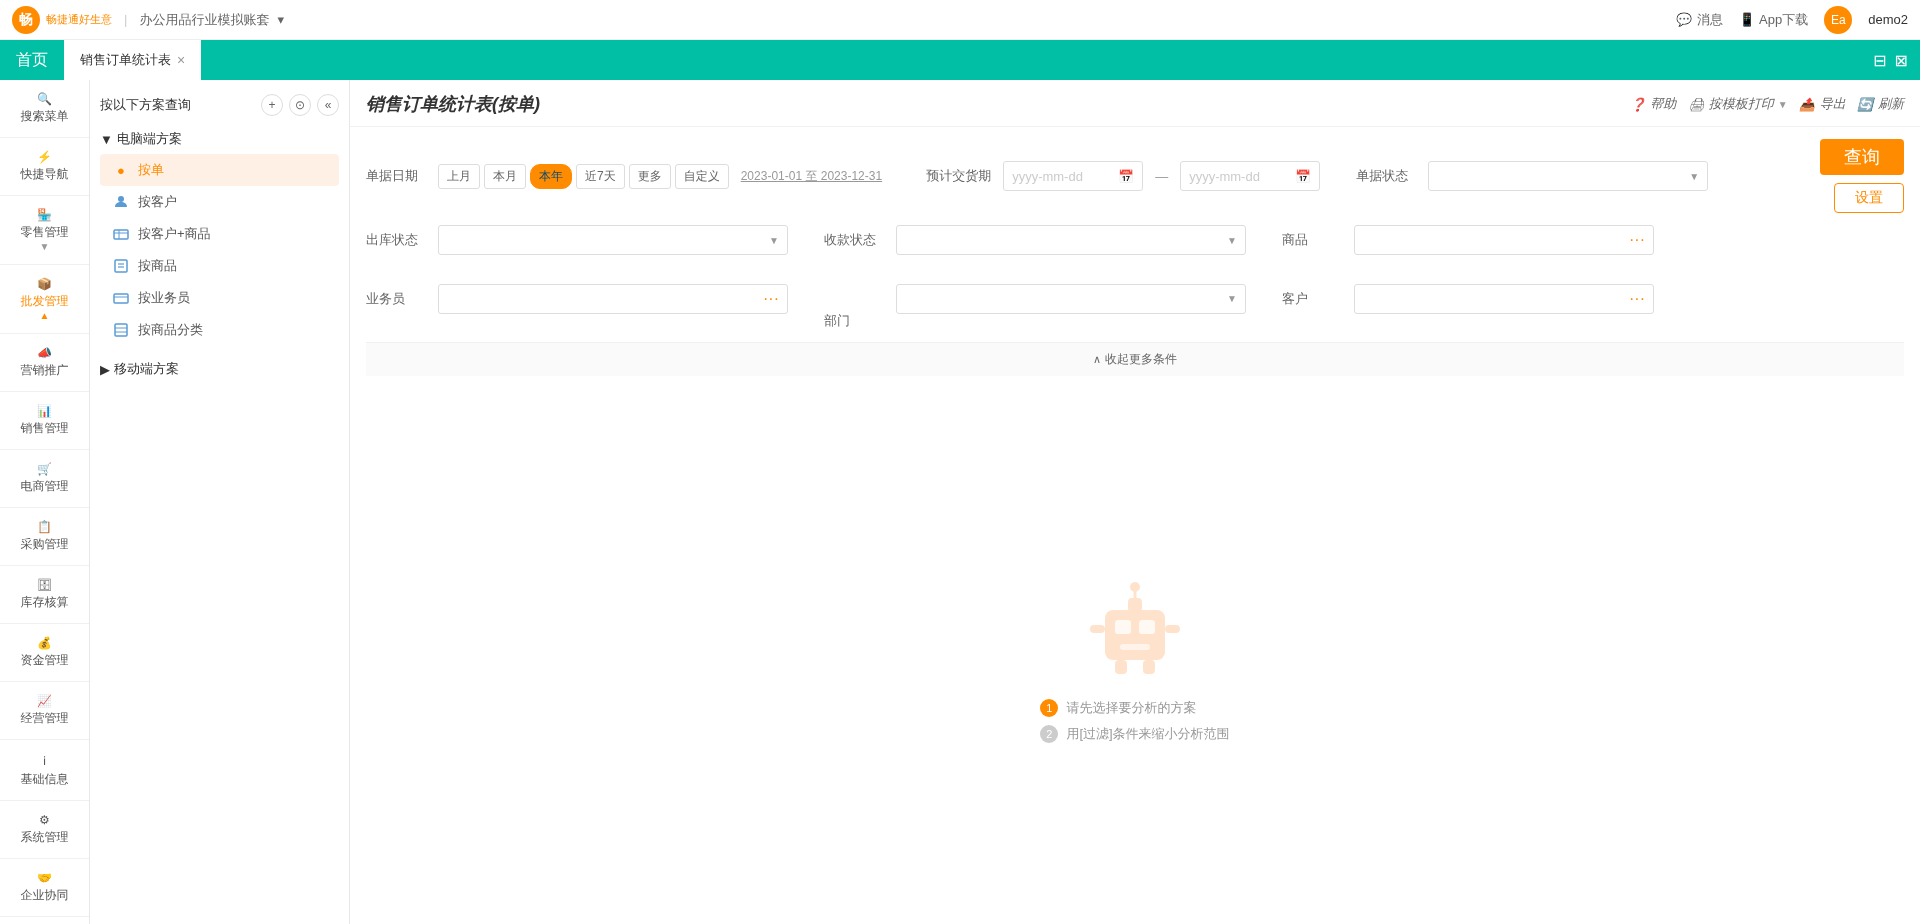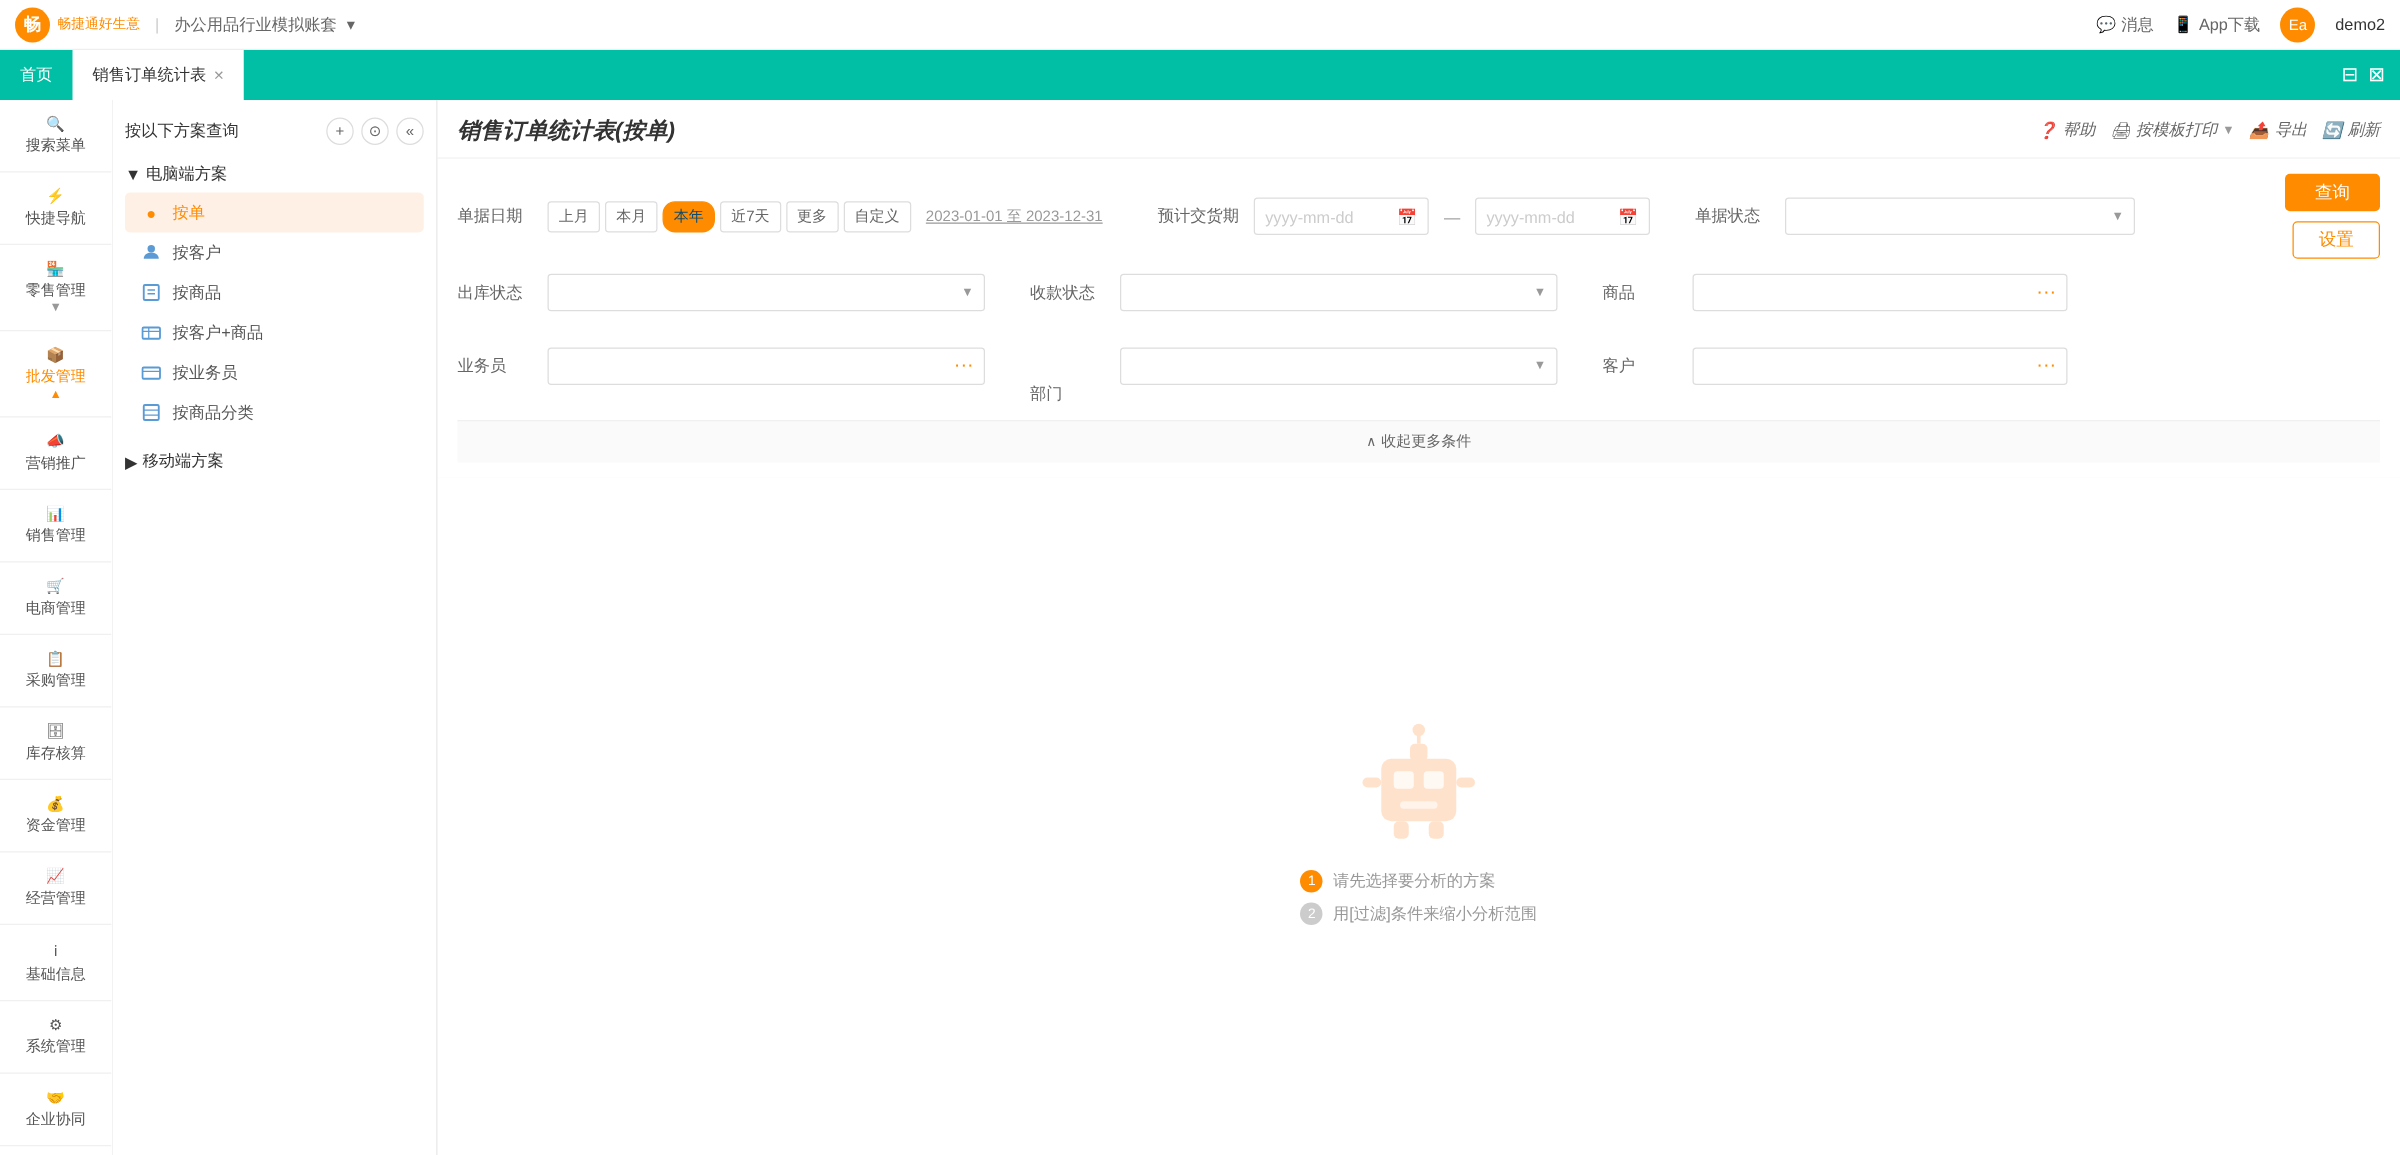--- a/index.html
+++ b/index.html
@@ -12,21 +12,21 @@
     .logo-icon { width: 28px; height: 28px; background: #ff8c00; border-radius: 50%; display: flex; align-items: center; justify-content: center; color: white; font-size: 14px; font-weight: bold; }
     .logo-text { font-size: 11px; color: #ff8c00; line-height: 1.2; }
     .topbar-title { font-size: 13px; color: #666; }
     .topbar-dropdown { font-size: 13px; color: #666; cursor: pointer; }
     .topbar-right { display: flex; align-items: center; gap: 16px; }
     .topbar-action { display: flex; align-items: center; gap: 4px; color: #666; font-size: 13px; cursor: pointer; }
     .user-avatar { width: 28px; height: 28px; border-radius: 50%; background: #ff8c00; display: flex; align-items: center; justify-content: center; color: white; font-size: 12px; }
 
     
     .tabbar { height: 40px; background: #00bfa5; display: flex; align-items: center; padding: 0 0 0 0; }
-    .tab-home { padding: 0 16px; height: 100%; display: flex; align-items: center; color: white; font-size: 13px; cursor: pointer; }
+    .tab-home { padding: 0 16px; height: 100%; display: flex; align-items: center; color: white; font-size: 16px; cursor: pointer; }
     .tab-active { background: white; color: #333; height: 100%; display: flex; align-items: center; padding: 0 16px; font-size: 13px; cursor: pointer; gap: 6px; }
     .tab-close { color: #999; font-size: 14px; cursor: pointer; }
     .tabbar-right { margin-left: auto; display: flex; align-items: center; gap: 8px; padding-right: 12px; }
     .tabbar-icon { color: white; font-size: 16px; cursor: pointer; }
 
     
     .main-layout { display: flex; flex: 1; overflow: hidden; }
 
     
     .sidebar { width: 90px; background: #fff; border-right: 1px solid #e8e8e8; display: flex; flex-direction: column; overflow-y: auto; }
@@ -71,21 +71,21 @@
     .date-group { display: flex; align-items: center; gap: 4px; }
     .date-btn { padding: 3px 8px; font-size: 12px; border: 1px solid #ddd; border-radius: 3px; cursor: pointer; color: #666; background: white; }
     .date-btn.active { background: #ff8c00; color: #0c4a6e; border-color: #ff8c00; border-radius: 10px; }
     .date-range { font-size: 12px; color: #999; text-decoration: underline; }
     .filter-select { min-width: 180px; height: 30px; border: 1px solid #ddd; border-radius: 3px; padding: 0 8px; font-size: 13px; color: #999; display: flex; align-items: center; justify-content: space-between; cursor: pointer; background: white; }
     .filter-select-wide { min-width: 280px; }
     .date-input { width: 140px; height: 30px; border: 1px solid #ddd; border-radius: 3px; padding: 0 8px; font-size: 13px; color: #ccc; display: flex; align-items: center; gap: 4px; background: white; }
     .date-separator { color: #999; }
     .filter-dots { color: #ff8c00; font-size: 16px; cursor: pointer; margin-left: 4px; }
 
-    .query-btn { background: #ff8c00; color: white; border: none; border-radius: 4px; padding: 6px 24px; font-size: 14px; cursor: pointer; }
+    .query-btn { background: #ff8c00; color: white; border: none; border-radius: 4px; padding: 6px 24px; font-size: 18px; cursor: pointer; }
     .setting-btn { background: white; color: #ff8c00; border: 1px solid #ff8c00; border-radius: 4px; padding: 5px 20px; font-size: 14px; cursor: pointer; margin-top: 4px; }
     .btn-group { display: flex; flex-direction: column; align-items: flex-end; gap: 4px; }
 
     .collapse-bar { display: flex; align-items: center; justify-content: center; padding: 8px 0; border-top: 1px solid #f0f0f0; cursor: pointer; gap: 4px; color: #666; font-size: 12px; background: #fafafa; }
 
     
     .empty-state { flex: 1; display: flex; flex-direction: column; align-items: center; justify-content: center; background: #fff; gap: 16px; }
     .empty-steps { display: flex; flex-direction: column; gap: 8px; }
     .empty-step { display: flex; align-items: center; gap: 8px; font-size: 13px; color: #999; }
     .step-num { width: 18px; height: 18px; border-radius: 50%; background: #ccc; color: white; display: flex; align-items: center; justify-content: center; font-size: 11px; }
@@ -232,36 +232,36 @@
               <svg width="16" height="16" viewBox="0 0 16 16">
                   <circle cx="8" cy="5" r="3" fill="#5b9bd5"></circle>
                   <path d="M2 13c0-3.3 2.7-5 6-5s6 1.7 6 5" fill="#5b9bd5"></path>
                 </svg>
             </span>
             <span>按客户</span>
           </div>
           <div class="scheme-item">
             <span class="scheme-item-icon blue">
               <svg width="16" height="16" viewBox="0 0 16 16">
+                  <rect x="1" y="4" width="14" height="9" rx="1" fill="none" stroke="#5b9bd5" stroke-width="1.5"></rect>
+                  <line x1="1" y1="7" x2="15" y2="7" stroke="#5b9bd5" stroke-width="1"></line>
+                  <line x1="6" y1="4" x2="6" y2="13" stroke="#5b9bd5" stroke-width="1"></line>
+                </svg>
+            </span>
+            <span>按客户+商品</span>
+          </div>
+          <div class="scheme-item">
+            <span class="scheme-item-icon blue">
+              <svg width="16" height="16" viewBox="0 0 16 16">
                   <rect x="2" y="2" width="12" height="12" rx="1" fill="none" stroke="#5b9bd5" stroke-width="1.5"></rect>
                   <line x1="5" y1="6" x2="11" y2="6" stroke="#5b9bd5" stroke-width="1.2"></line>
                   <line x1="5" y1="9" x2="11" y2="9" stroke="#5b9bd5" stroke-width="1.2"></line>
                 </svg>
             </span>
             <span>按商品</span>
-          </div>
-          <div class="scheme-item">
-            <span class="scheme-item-icon blue">
-              <svg width="16" height="16" viewBox="0 0 16 16">
-                  <rect x="1" y="4" width="14" height="9" rx="1" fill="none" stroke="#5b9bd5" stroke-width="1.5"></rect>
-                  <line x1="1" y1="7" x2="15" y2="7" stroke="#5b9bd5" stroke-width="1"></line>
-                  <line x1="6" y1="4" x2="6" y2="13" stroke="#5b9bd5" stroke-width="1"></line>
-                </svg>
-            </span>
-            <span>按客户+商品</span>
           </div>
           <div class="scheme-item">
             <span class="scheme-item-icon blue">
               <svg width="16" height="16" viewBox="0 0 16 16">
                   <rect x="1" y="4" width="14" height="9" rx="1" fill="none" stroke="#5b9bd5" stroke-width="1.5"></rect>
                   <line x1="1" y1="7" x2="15" y2="7" stroke="#5b9bd5" stroke-width="1"></line>
                 </svg>
             </span>
             <span>按业务员</span>
           </div>

